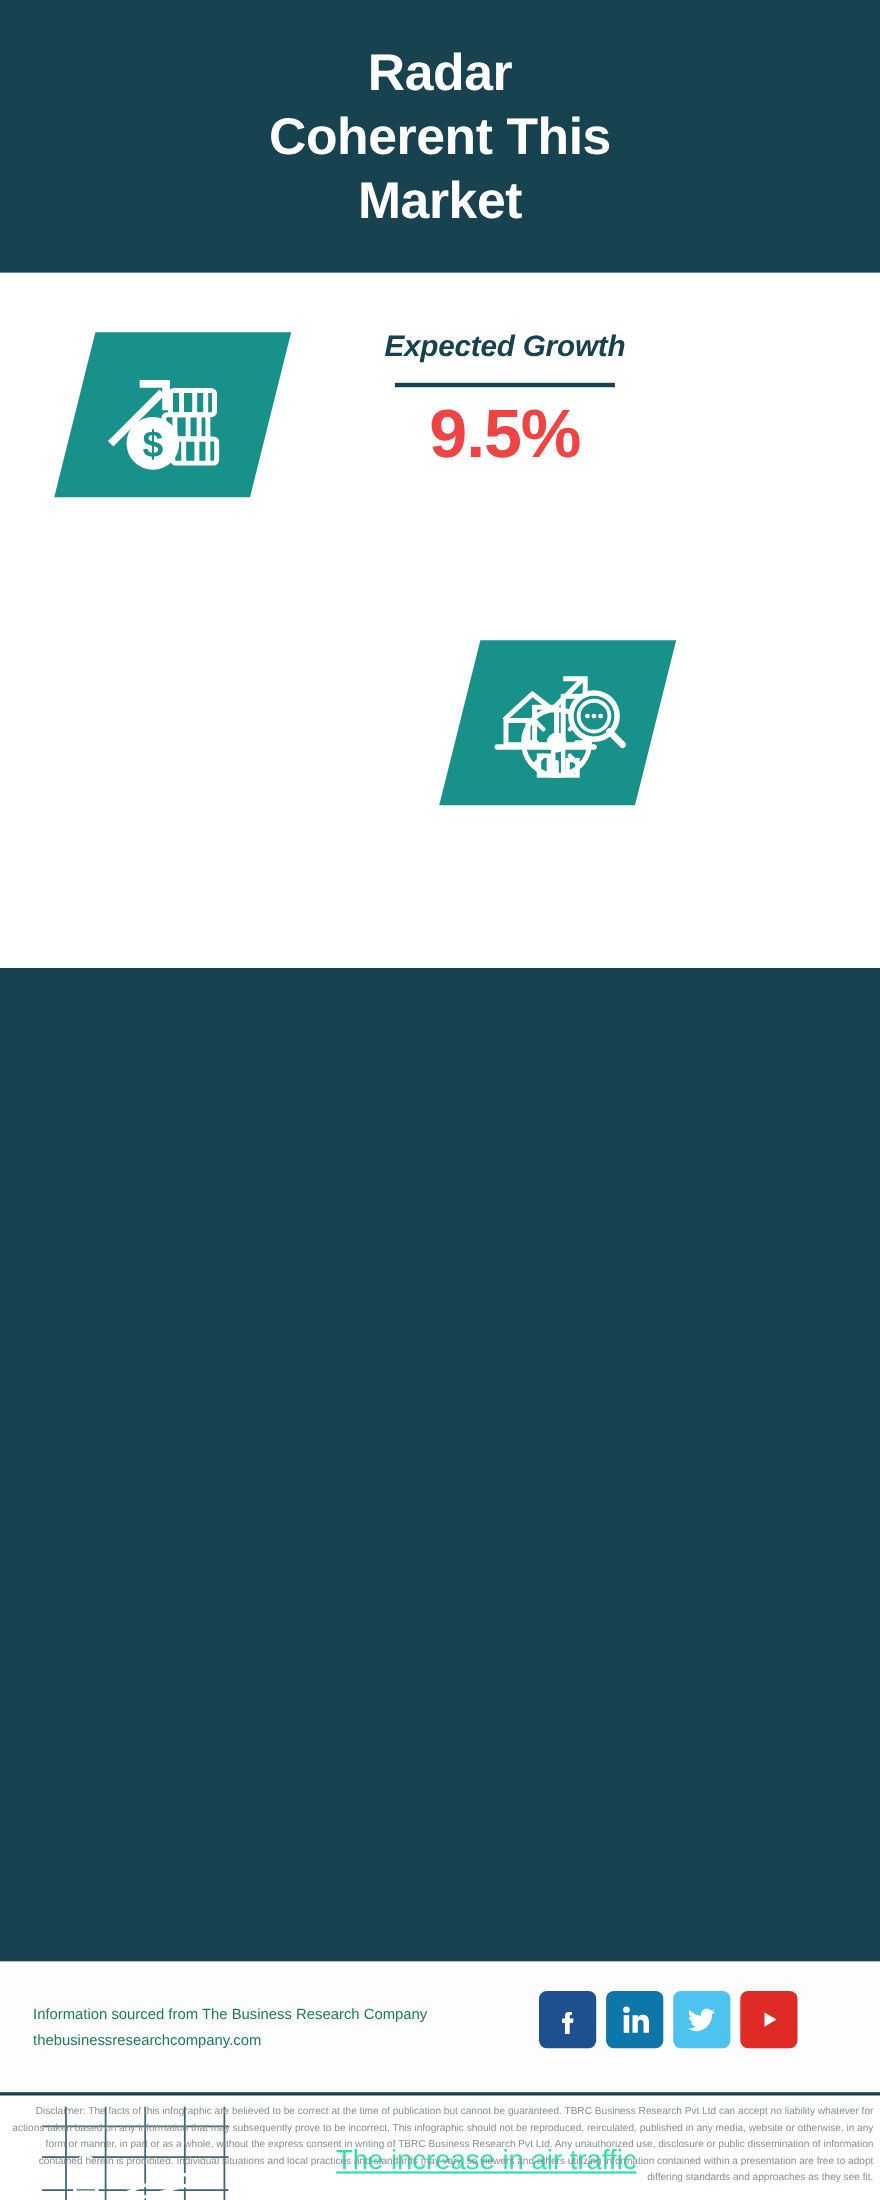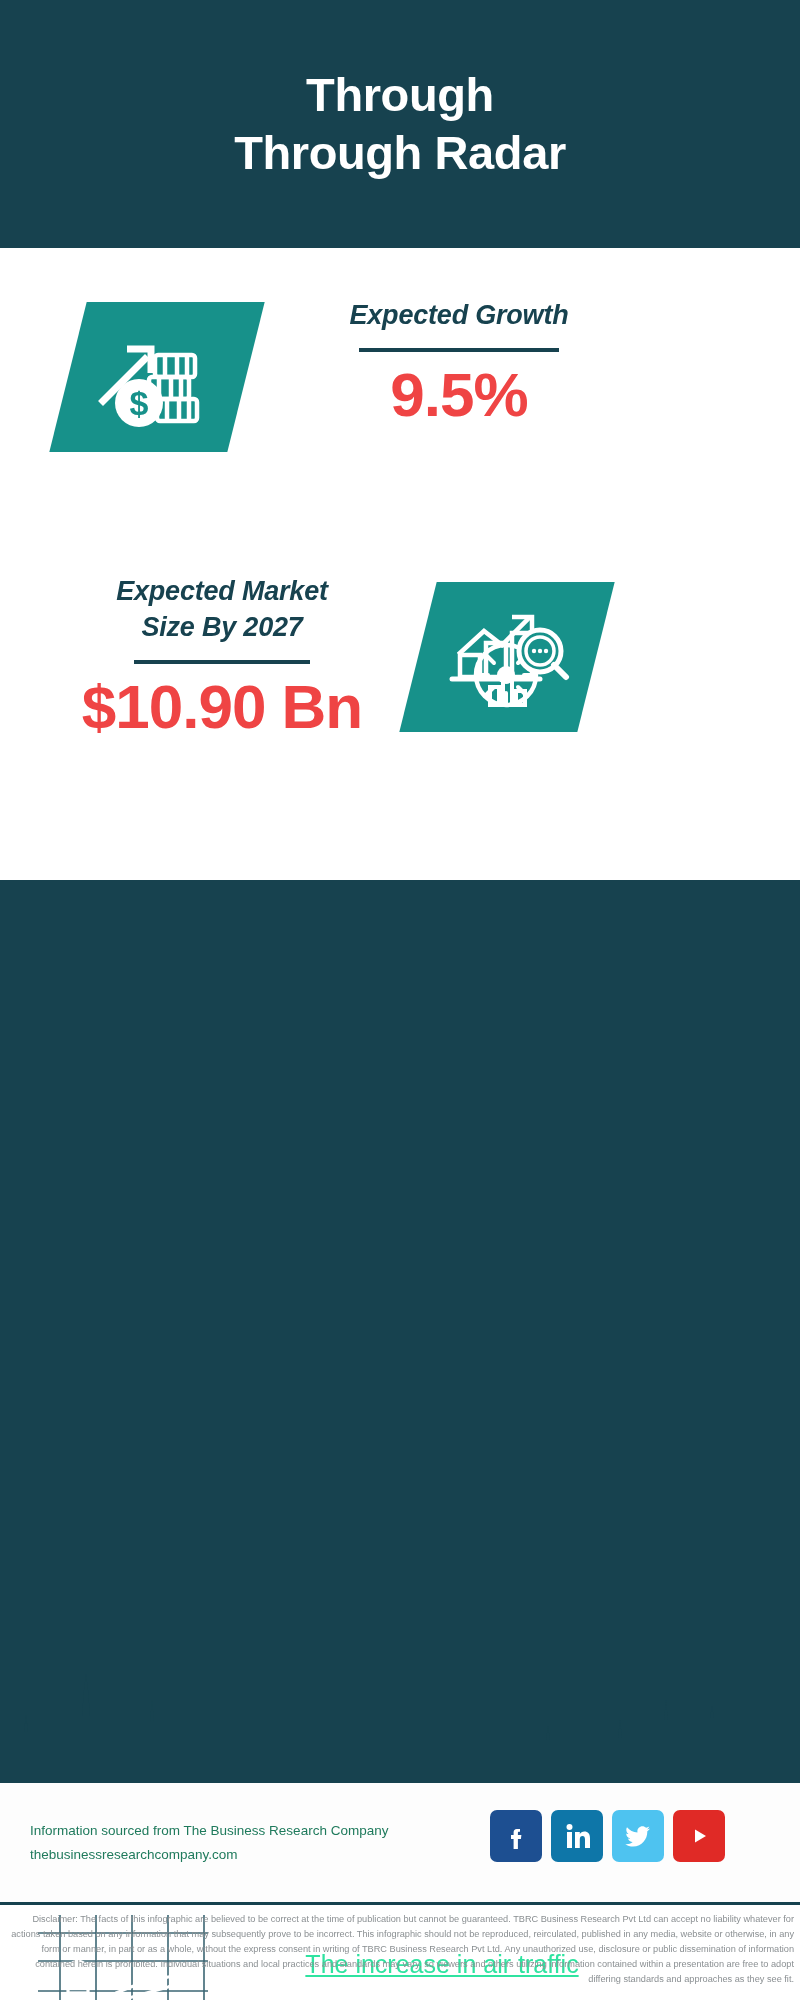--- a/index.html
+++ b/index.html
@@ -108,22 +108,23 @@
     color:#8a8f92; font-size:9.2px; line-height:1.62; text-align:right;
   }
 </style>
 </head>
 <body>
 
 <div class="page">
 
   <div class="header">
     <div class="header-title">
-      <span class="l">Through</span>
-      <span class="l">Through Radar</span>
+      <span class="l">Radar</span>
+      <span class="l">Coherent This</span>
+      <span class="l">Market</span>
     </div>
   </div>
 
   <div class="white-zone">
 
     <div class="para para-growth">
       <svg width="128" height="112" viewBox="0 0 128 112" fill="none">
         <path d="M10 80 L52 38" stroke="#ffffff" stroke-width="7" stroke-linecap="square"></path>
         <path d="M34 28 L58 28 L58 52" stroke="#ffffff" stroke-width="7" fill="none" stroke-linejoin="miter"></path>
         <g stroke="#ffffff" stroke-width="4.5" fill="none">
@@ -146,28 +147,20 @@
     </div>
 
     <div class="growth-text">
       <div class="stat-label">
         <div>Expected Growth</div>
       </div>
       <div class="stat-rule"></div>
       <div class="stat-value">9.5%</div>
     </div>
 
-    <div class="size-text">
-      <div class="stat-label">
-        <div>Expected Market</div>
-        <div>Size By 2027</div>
-      </div>
-      <div class="stat-rule"></div>
-      <div class="stat-value">$10.90 Bn</div>
-    </div>
 
     <div class="para para-size">
       <svg width="126" height="112" viewBox="0 0 126 112" fill="none" stroke="#ffffff">
         <path d="M16 52 L40 30 L58 44 L84 18" stroke-width="4.5" fill="none" stroke-linecap="square"></path>
         <path d="M68 16 L88 16 L88 34" stroke-width="4.5" fill="none"></path>
         <g stroke-width="4.5" fill="none">
           <rect x="16" y="54" width="20" height="22"></rect>
           <rect x="42" y="42" width="20" height="34"></rect>
           <rect x="68" y="32" width="20" height="44"></rect>
         </g>

